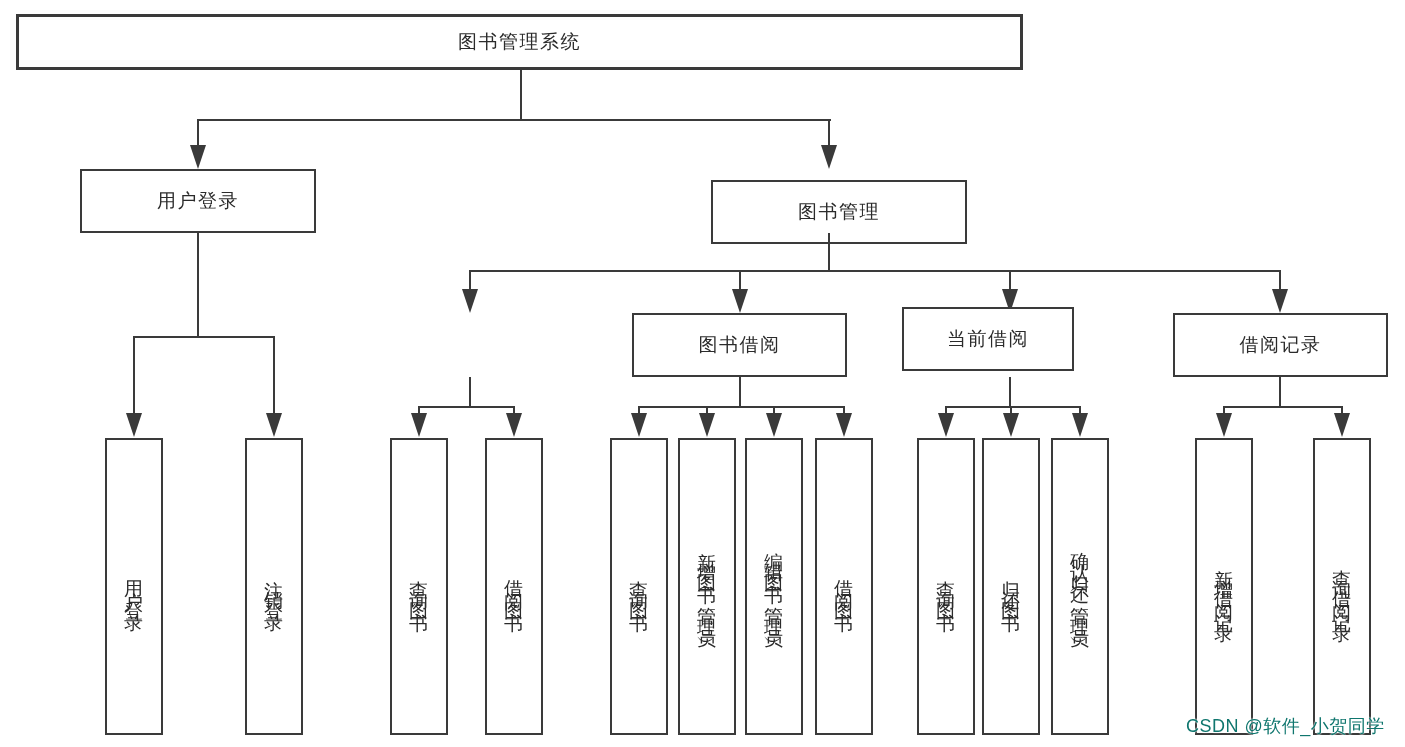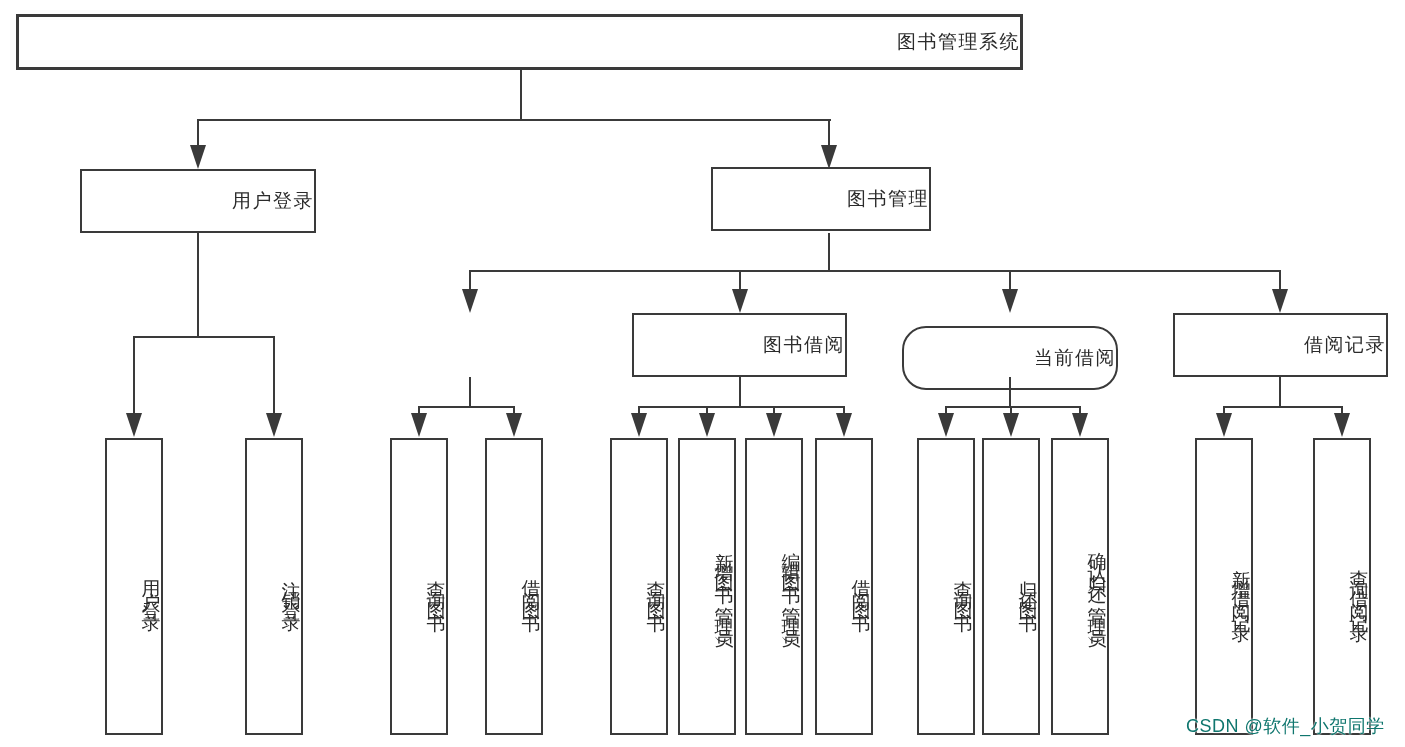--- a/index.html
+++ b/index.html
@@ -14,21 +14,21 @@
     background:#ffffff;
     overflow:hidden;
   }
   .box {
     position:absolute;
     background:#ffffff;
     border:2px solid #3a3a3a;
     box-sizing:border-box;
     display:flex;
     align-items:center;
-    justify-content:flex-end;
+    justify-content:center;
   }
   .root-box { border-width:3px; }
   .hlabel {
     font-size:19px;
     color:#2b2b2b;
     letter-spacing:1.5px;
     white-space:nowrap;
   }
   .vbox .vlabel {
     writing-mode:vertical-rl;
@@ -71,21 +71,21 @@
   <div class="vl" style="left:520px; top:69px; height:50px;"></div>
   <div class="hl" style="left:197px; top:119px; width:634px;"></div>
   <div class="vl" style="left:197px; top:119px; height:26px;"></div>
   <div class="tri" style="left:190px; top:145px;"></div>
   <div class="vl" style="left:828px; top:119px; height:26px;"></div>
   <div class="tri" style="left:821px; top:145px;"></div>
 
   <div class="box" style="left:80px; top:169px; width:236px; height:64px;">
     <span class="hlabel">用户登录</span>
   </div>
-  <div class="box" style="left:711px; top:167px; width:220px; height:64px;">
+  <div class="box" style="left:711px; top:180px; width:256px; height:64px;">
     <span class="hlabel">图书管理</span>
   </div>
 
   <div class="vl" style="left:197px; top:233px; height:103px;"></div>
   <div class="hl" style="left:133px; top:336px; width:142px;"></div>
   <div class="vl" style="left:133px; top:336px; height:77px;"></div>
   <div class="tri" style="left:126px; top:413px;"></div>
   <div class="vl" style="left:273px; top:336px; height:77px;"></div>
   <div class="tri" style="left:266px; top:413px;"></div>
 
@@ -96,21 +96,21 @@
   <div class="vl" style="left:739px; top:270px; height:19px;"></div>
   <div class="tri" style="left:732px; top:289px;"></div>
   <div class="vl" style="left:1009px; top:270px; height:19px;"></div>
   <div class="tri" style="left:1002px; top:289px;"></div>
   <div class="vl" style="left:1279px; top:270px; height:19px;"></div>
   <div class="tri" style="left:1272px; top:289px;"></div>
 
   <div class="box" style="left:632px; top:313px; width:215px; height:64px;">
     <span class="hlabel">图书借阅</span>
   </div>
-  <div class="box" style="left:902px; top:326px; width:216px; height:64px;border-radius:24px;">
+  <div class="box" style="left:902px; top:307px; width:172px; height:64px;">
     <span class="hlabel">当前借阅</span>
   </div>
   <div class="box" style="left:1173px; top:313px; width:215px; height:64px;">
     <span class="hlabel">借阅记录</span>
   </div>
 
   <div class="vl" style="left:469px; top:377px; height:29px;"></div>
   <div class="hl" style="left:418px; top:406px; width:97px;"></div>
   <div class="vl" style="left:418px; top:406px; height:7px;"></div>
   <div class="tri" style="left:411px; top:413px;"></div>

